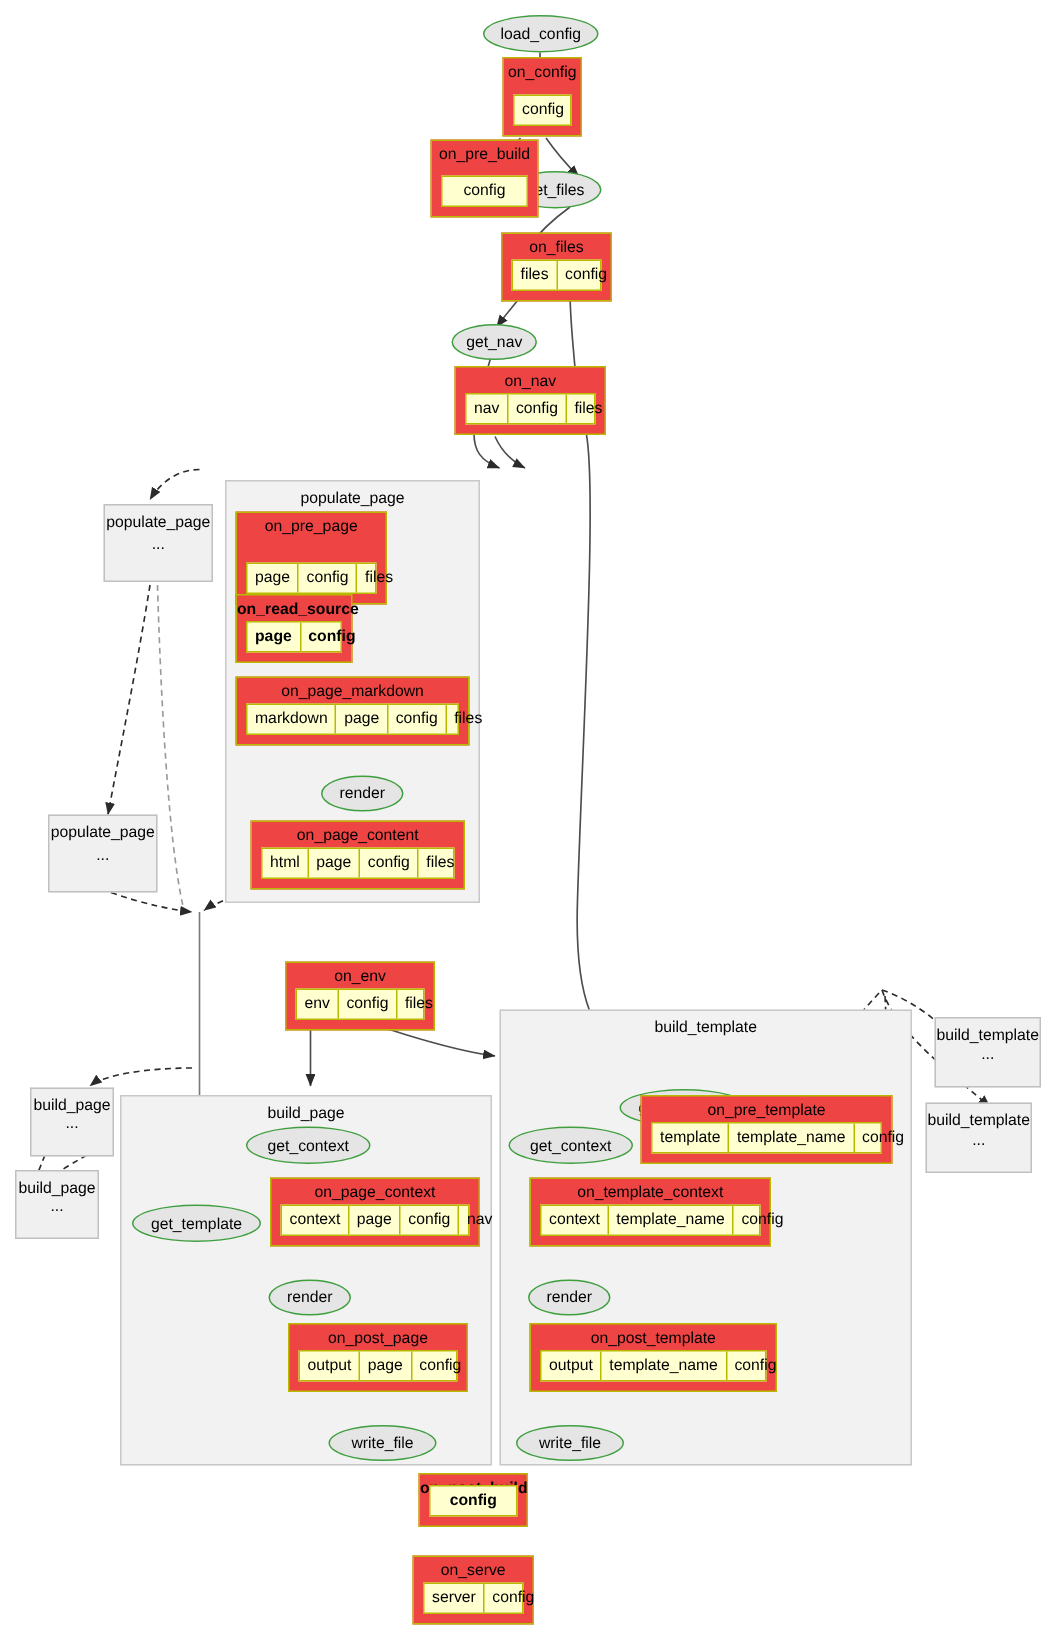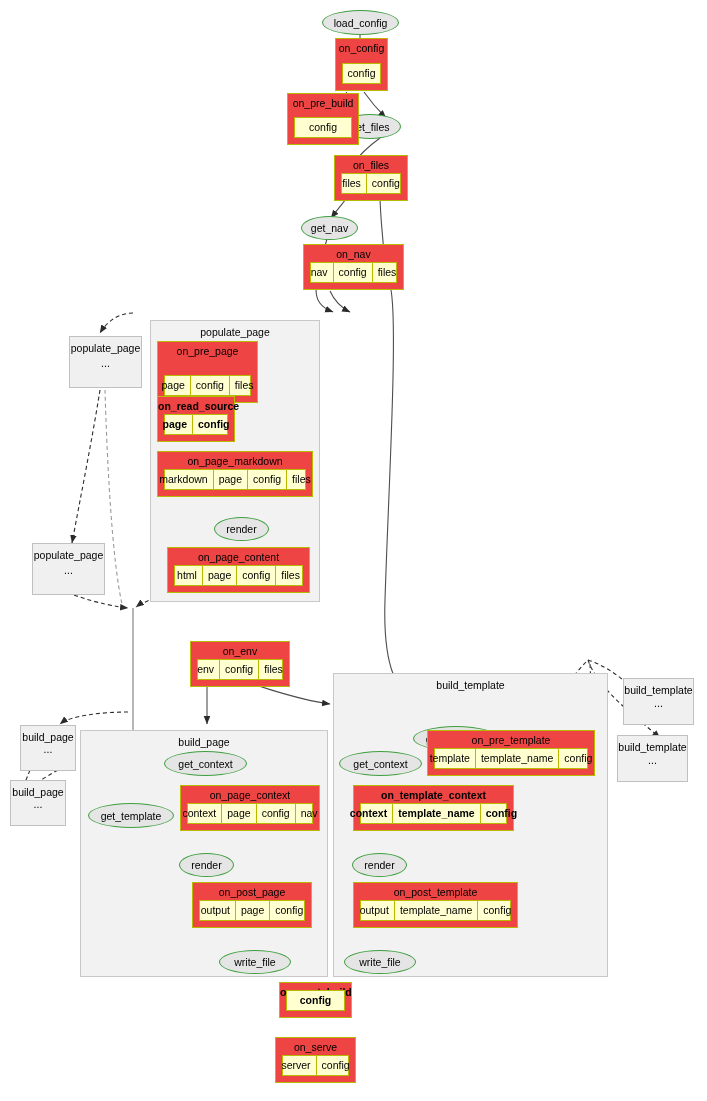--- a/index.html
+++ b/index.html
@@ -53,21 +53,20 @@
     position:absolute;left:0;right:0;top:3px;
     text-align:center;font-size:10.5px;color:#000;white-space:nowrap;
   }
   .event .ev-row{
     position:absolute;
     left:6px;right:6px;bottom:6px;
     display:flex;
     border:1px solid #b9b900;
     background:#ffffd0;
     box-sizing:border-box;
-    justify-content:center;
   }
   .event .ev-cell{
     flex:1 1 auto;
     text-align:center;
     font-size:10.5px;
     color:#000;
     padding:3px 5px 4px 5px;
     border-right:1px solid #b9b900;
     white-space:nowrap;
     box-sizing:border-box;
@@ -352,21 +351,21 @@
 
   <div class="event" style="left:427px;top:730px;width:168px;height:46px;">
     <div class="ev-title">on_pre_template</div>
     <div class="ev-row">
       <div class="ev-cell">template</div>
       <div class="ev-cell">template_name</div>
       <div class="ev-cell">config</div>
     </div>
   </div>
 
-  <div class="event" style="left:353px;top:785px;width:161px;height:46px;font-weight:bold;">
+  <div class="event" style="left:353px;top:785px;width:161px;height:46px;">
     <div class="ev-title">on_template_context</div>
     <div class="ev-row">
       <div class="ev-cell">context</div>
       <div class="ev-cell">template_name</div>
       <div class="ev-cell">config</div>
     </div>
   </div>
 
   <div class="event" style="left:353px;top:882px;width:165px;height:46px;">
     <div class="ev-title">on_post_template</div>

